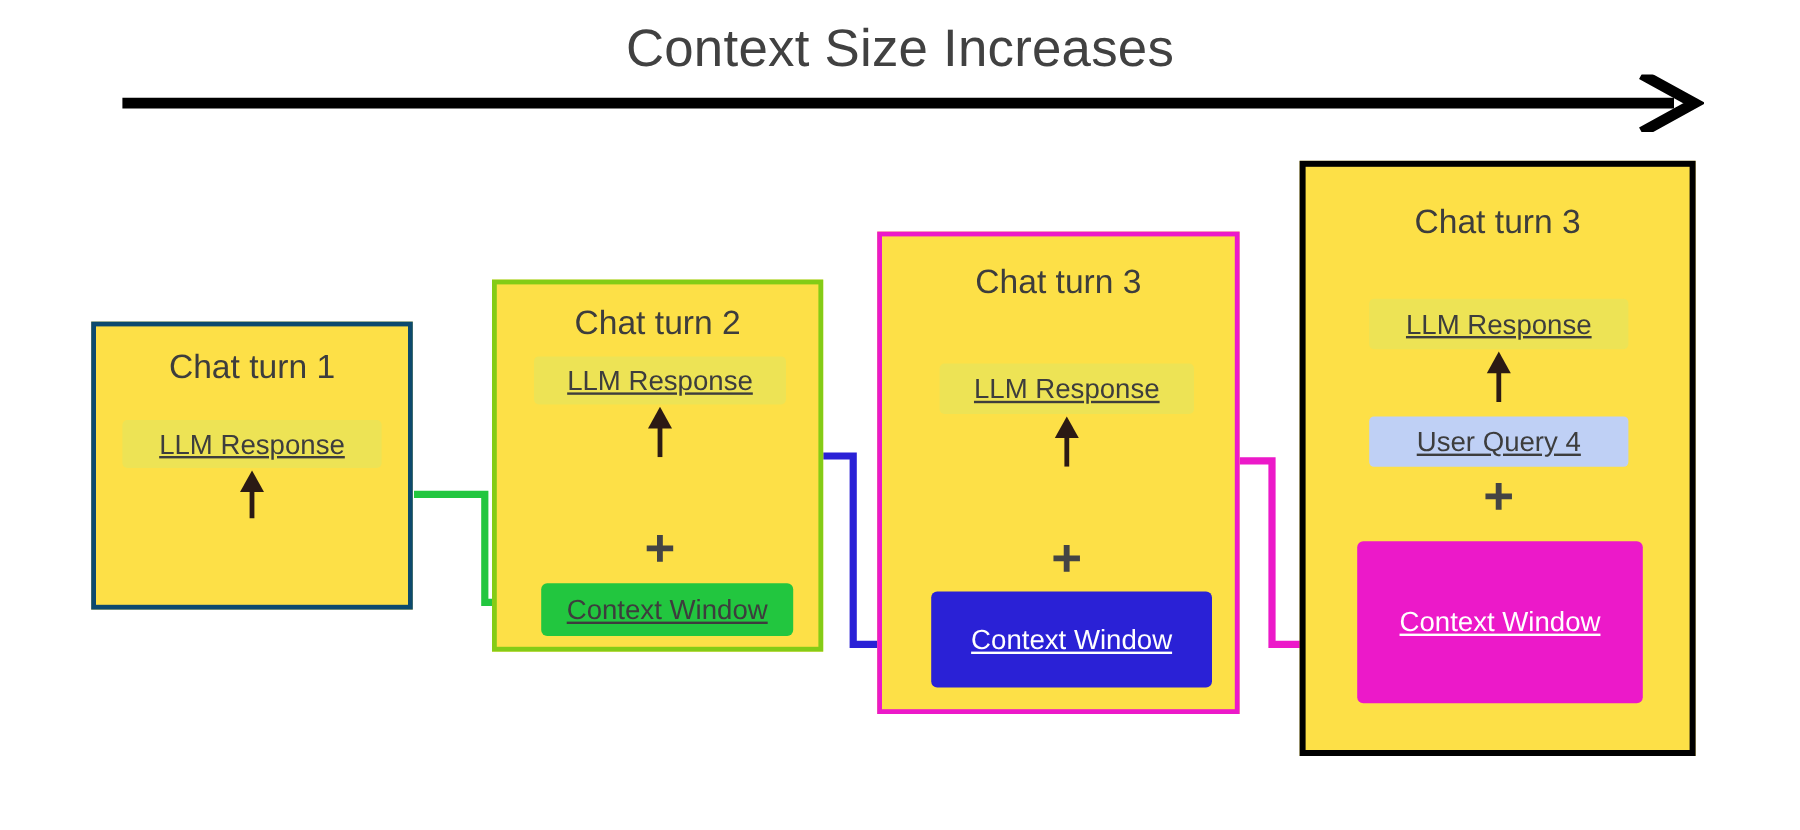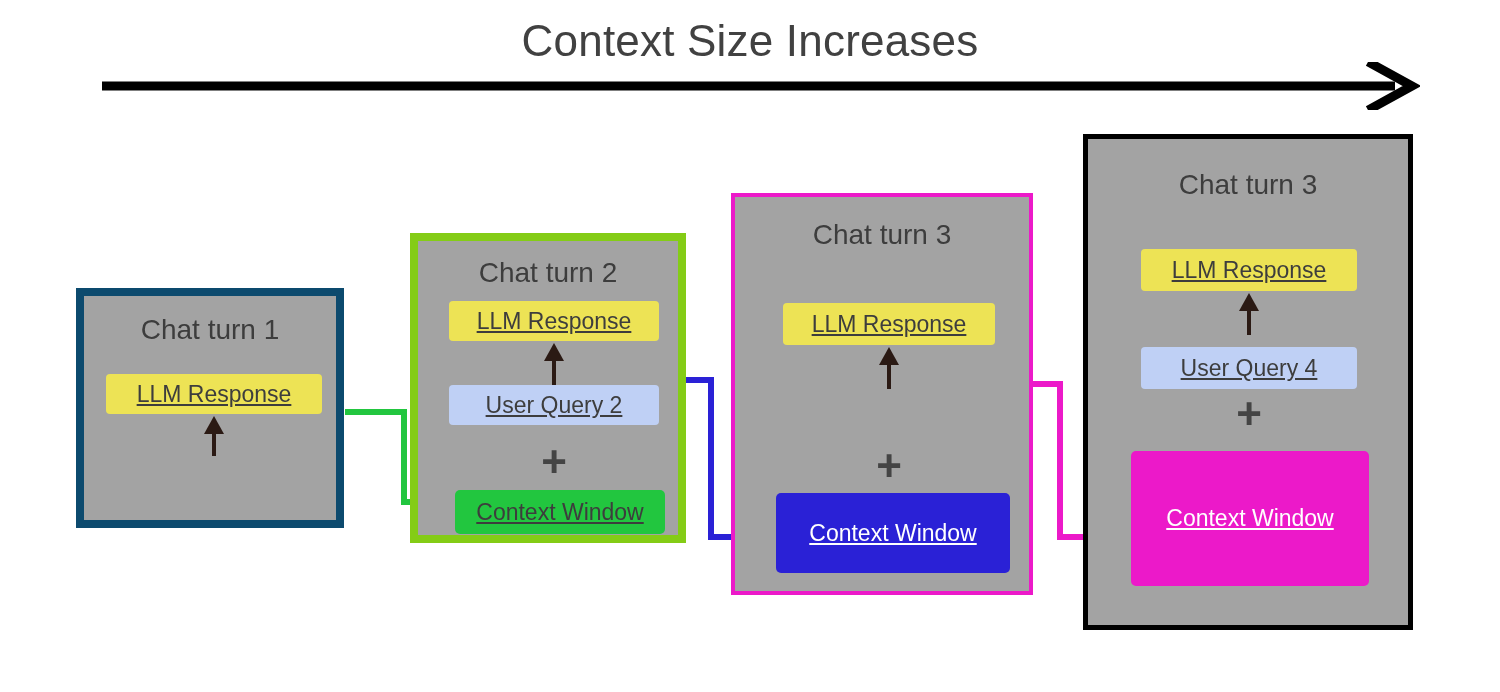--- a/index.html
+++ b/index.html
@@ -34,21 +34,21 @@
     position: absolute;
     left: 100px;
     top: 62px;
     width: 1320px;
     height: 48px;
   }
 
   
   .panel {
     position: absolute;
-    background: #a3a3a3;
+    background: #fde047;
     box-sizing: border-box;
   }
   .panel-title {
     position: absolute;
     left: 0;
     width: 100%;
     text-align: center;
     font-size: 28px;
     color: #3d3d3d;
     white-space: nowrap;
@@ -132,49 +132,46 @@
       <path d="M 686,380 L 711,380 L 711,537 L 757,537" fill="none" stroke="#2A21D6" stroke-width="6" stroke-linejoin="miter"></path>
       <polygon points="754,524 778,537 754,550" fill="#2A21D6"></polygon>
     </g>
 
     <g>
       <path d="M 1033,384 L 1060,384 L 1060,537 L 1105,537" fill="none" stroke="#EC19C9" stroke-width="6" stroke-linejoin="miter"></path>
       <polygon points="1102,524 1126,537 1102,550" fill="#EC19C9"></polygon>
     </g>
   </svg>
 
-  <div class="panel" style="left:76px; top:288px; width:268px; height:240px; border:8px solid #0c4a6e;">
+  <div class="panel" style="left:76px; top:268px; width:268px; height:240px; border:4px solid #0c4a6e;">
     <div class="panel-title" style="top:18px;">Chat turn 1</div>
 
     <div class="block block-llm" style="left:22px; top:78px; width:216px; height:40px;">
       <span>LLM Response</span>
     </div>
 
     <svg class="uparrow" style="left:113px; top:118px; width:34px; height:42px;" viewBox="0 0 34 42" xmlns="http://www.w3.org/2000/svg">
       <line x1="17" y1="42" x2="17" y2="14" stroke="#2b1a14" stroke-width="4"></line>
       <polygon points="17,2 27,20 7,20" fill="#2b1a14"></polygon>
     </svg>
 
   </div>
 
-  <div class="panel" style="left:410px; top:233px; width:276px; height:310px; border:8px solid #84cc16;">
+  <div class="panel" style="left:410px; top:233px; width:276px; height:310px; border:4px solid #84cc16;">
     <div class="panel-title" style="top:16px;">Chat turn 2</div>
 
     <div class="block block-llm" style="left:31px; top:60px; width:210px; height:40px;">
       <span>LLM Response</span>
     </div>
 
     <svg class="uparrow" style="left:119px; top:100px; width:34px; height:44px;" viewBox="0 0 34 44" xmlns="http://www.w3.org/2000/svg">
       <line x1="17" y1="44" x2="17" y2="14" stroke="#2b1a14" stroke-width="4"></line>
       <polygon points="17,2 27,20 7,20" fill="#2b1a14"></polygon>
     </svg>
 
-    <div class="block block-query" style="left:31px; top:144px; width:210px; height:40px;">
-      <span>User Query 2</span>
-    </div>
 
     <div class="plus" style="left:112px; top:199px;">+</div>
 
     <div class="block block-ctx ctx-green" style="left:37px; top:249px; width:210px; height:44px;">
       <span>Context Window</span>
     </div>
   </div>
 
   <div class="panel" style="left:731px; top:193px; width:302px; height:402px; border:4px solid #EC19C9;">
     <div class="panel-title" style="top:22px;">Chat turn 3</div>

